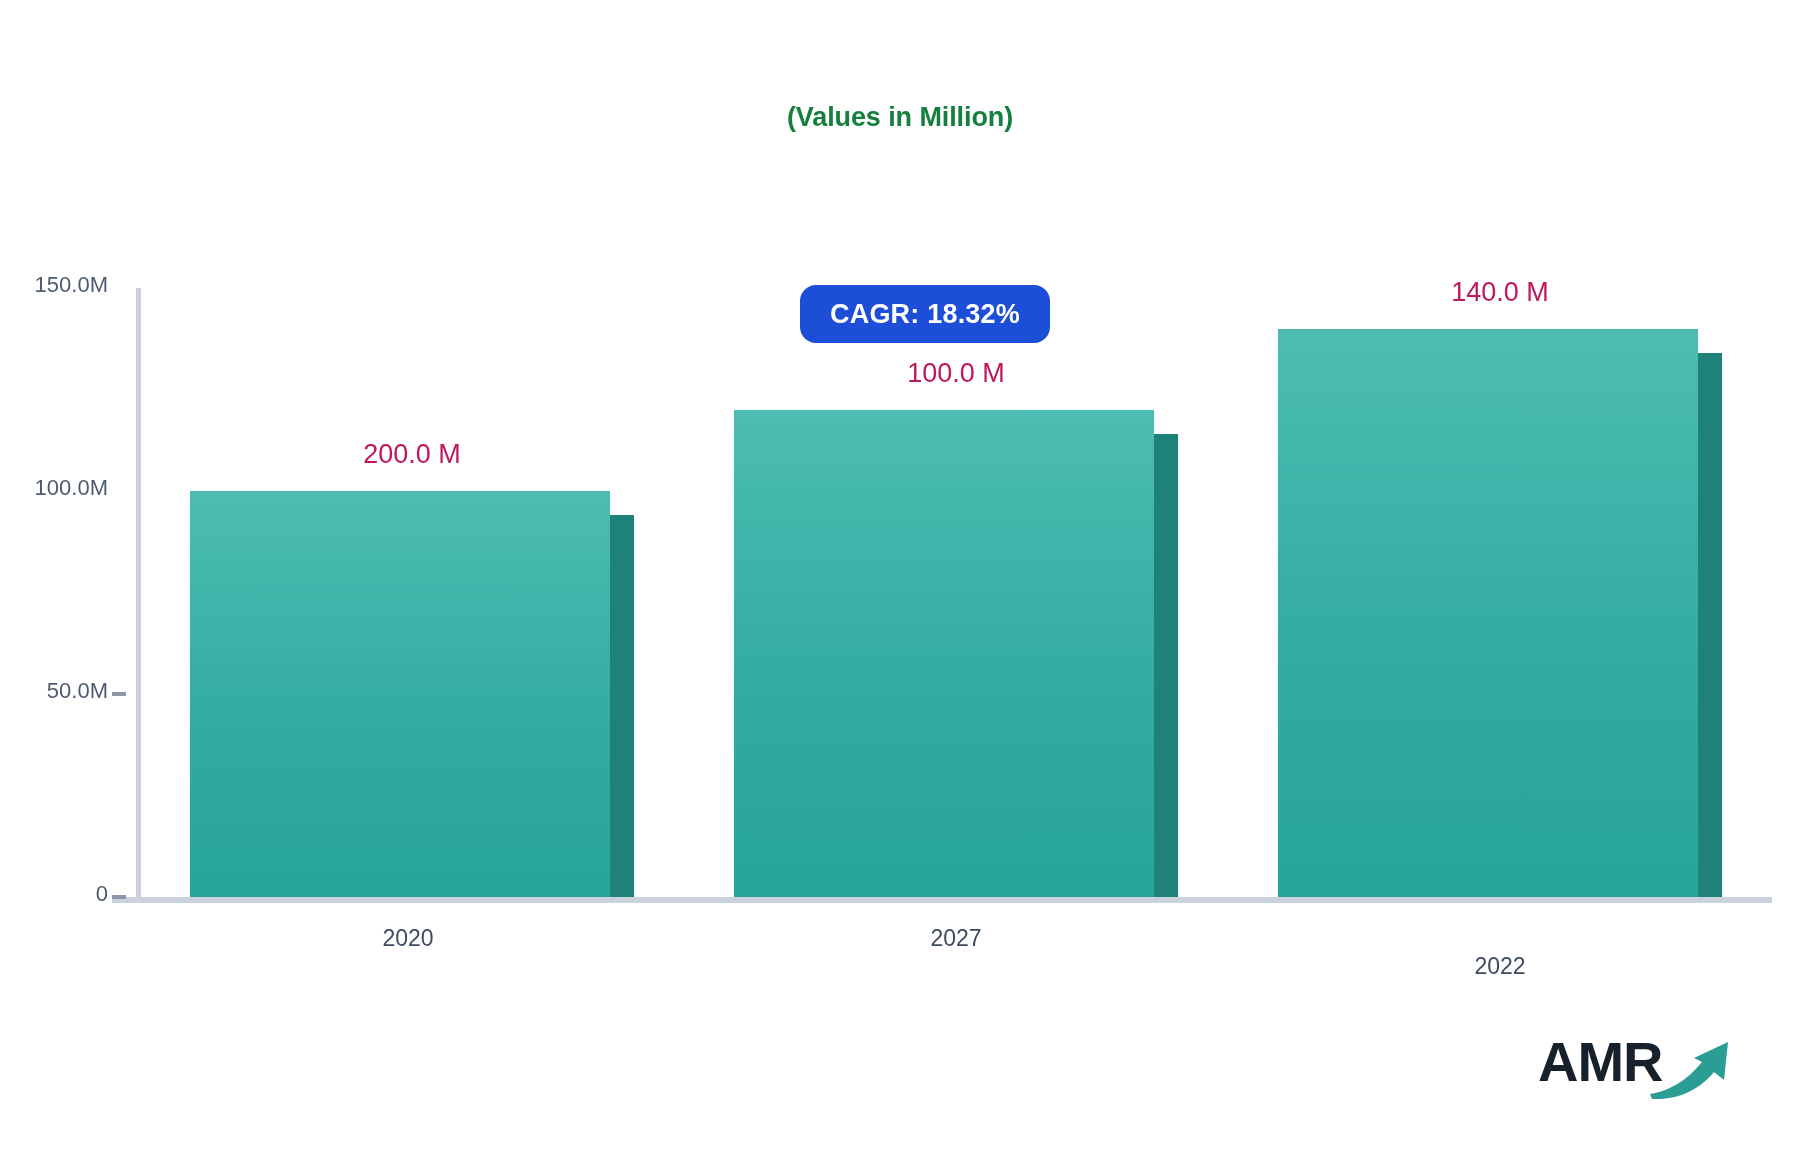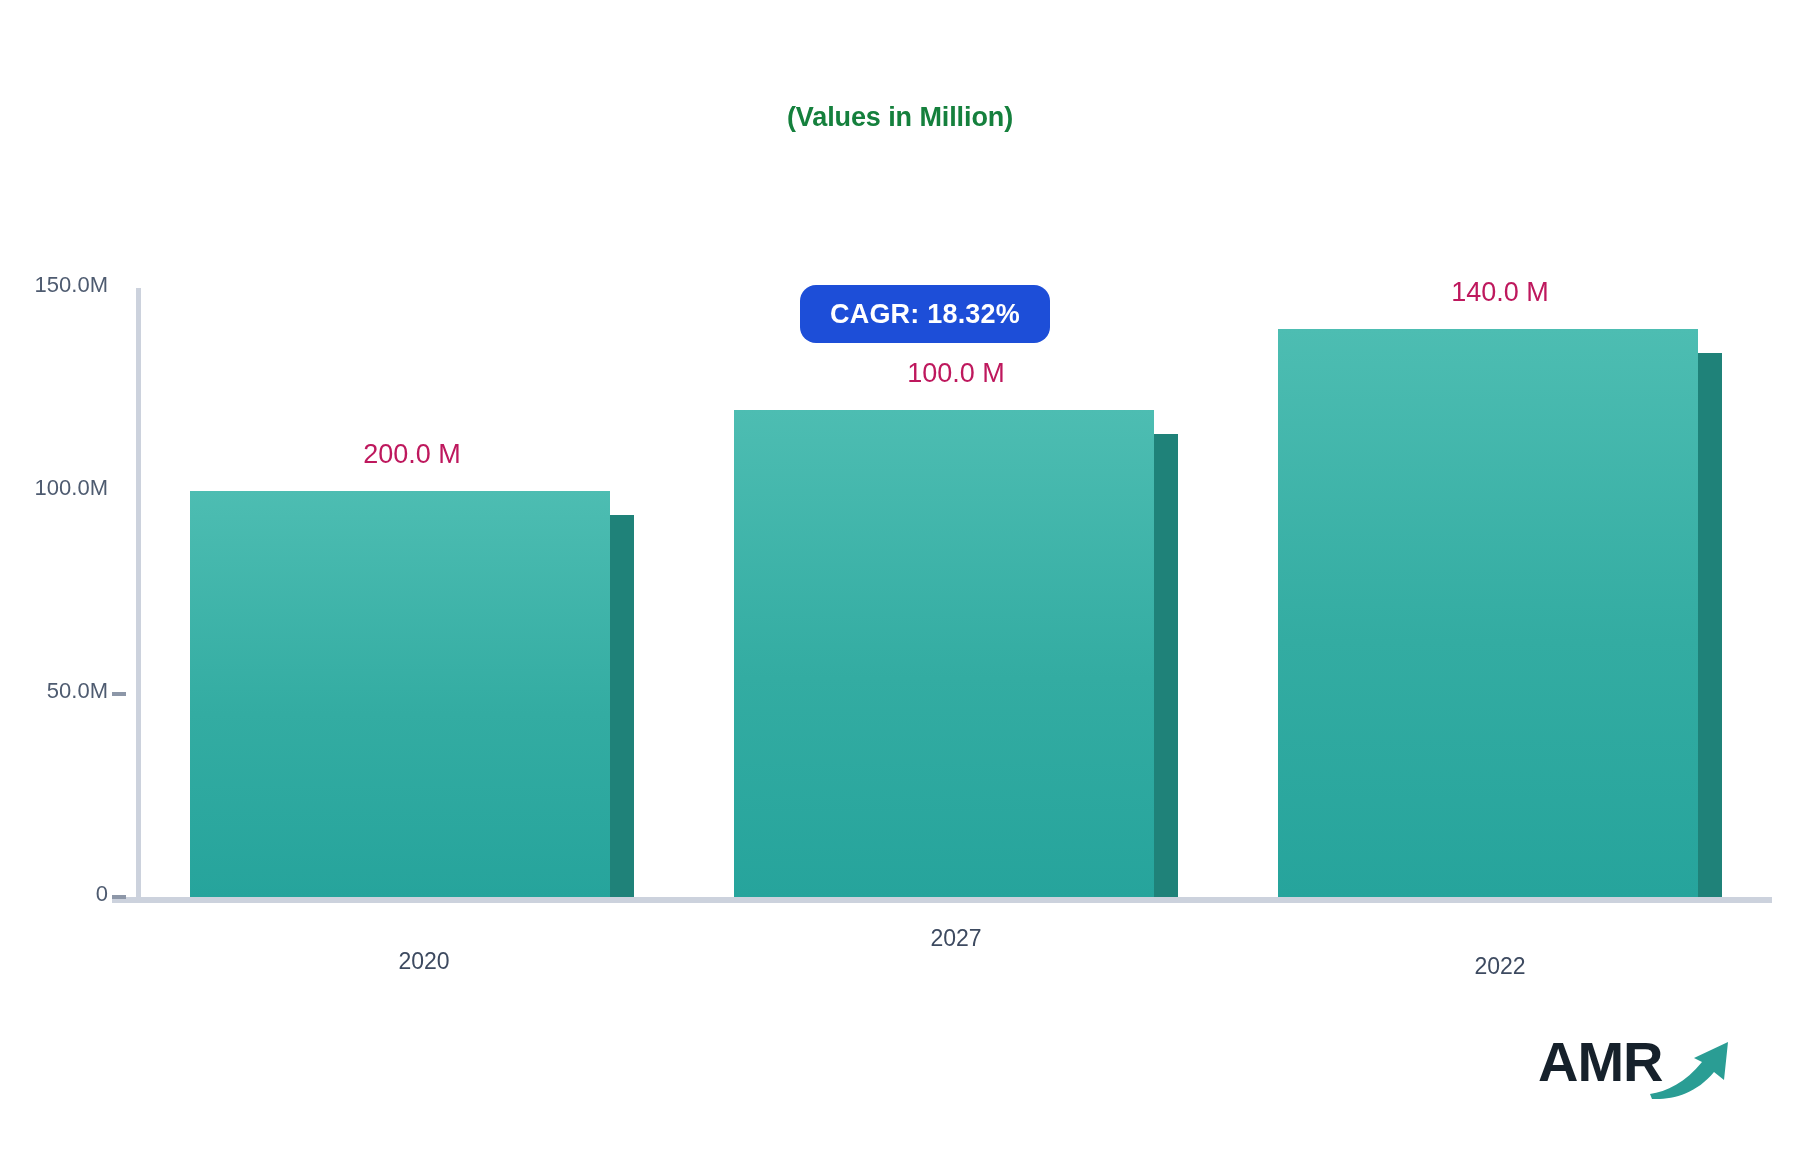--- a/index.html
+++ b/index.html
@@ -215,21 +215,21 @@
           <div class="bar-face" style="width: 420px; height: 487.2px;"></div>
         </div>
         <div class="bar-value" style="left: 734px; width: 444px; top: 357.8px;">100.0 M</div>
         <div class="bar-group" style="left: 1278px; top: 0px; width: 444px; height: 897px;">
           <div class="bar-side" style="left: 420px; width: 24px; height: 544.4px;"></div>
           <div class="bar-face" style="width: 420px; height: 568.4px;"></div>
         </div>
         <div class="bar-value" style="left: 1278px; width: 444px; top: 276.6px;">140.0 M</div>
       </div>
     <div id="cats">
-        <div class="x-cat-label" style="left: 202px; width: 444px; margin-top: 23px;">2020</div>
+        <div class="x-cat-label" style="left: 186px; width: 444px;">2020</div>
         <div class="x-cat-label" style="left: 734px; width: 444px;">2027</div>
         <div class="x-cat-label" style="left: 1278px; width: 444px; margin-top: 28px;">2022</div>
       </div>
   </div>
 
   <div class="logo">
     <div class="logo-text">AMR</div>
     <svg class="logo-arrow" viewBox="0 0 86 64">
       <path d="M2 58 C18 56 38 46 54 26 L46 22 L80 6 L76 44 L66 36 C48 58 24 64 4 63 Z" fill="#2a9d94"></path>
     </svg>

